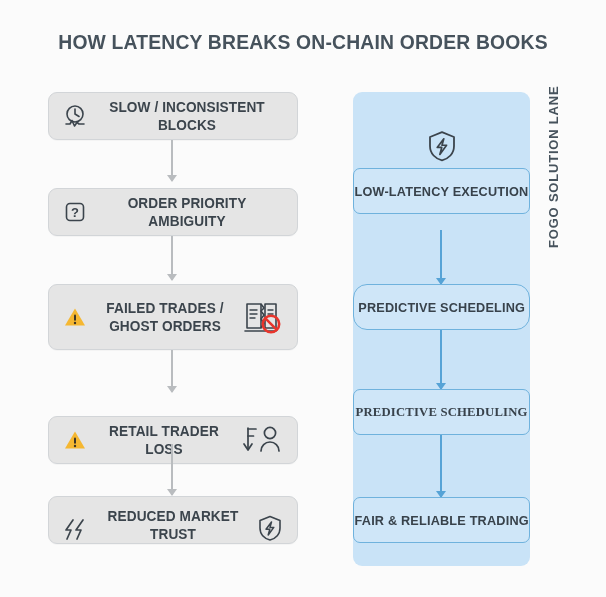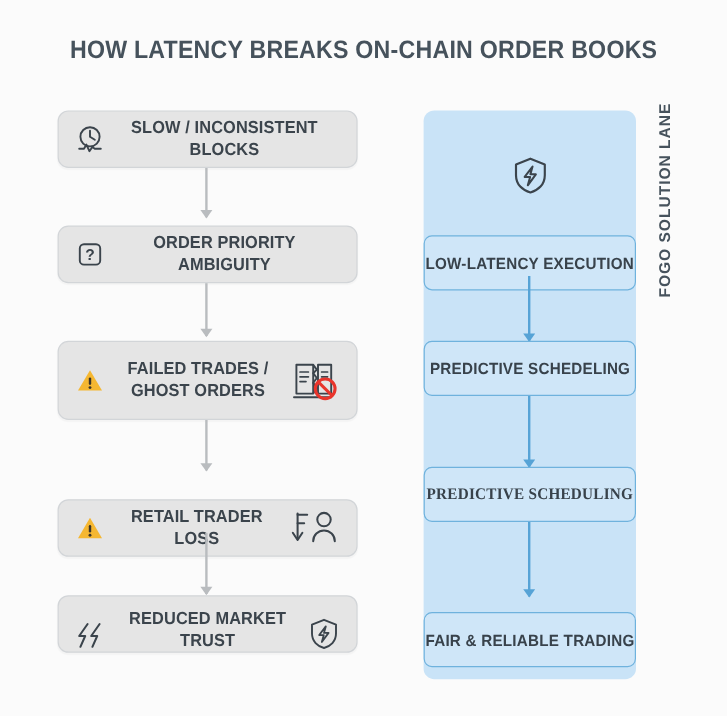--- a/index.html
+++ b/index.html
@@ -201,34 +201,34 @@
 
   <div class="lane-icon">
     <span>
       <svg width="36" height="36" viewBox="0 0 30 30">
         <path d="M15 3.5 L25 7.5 L25 15 C25 21.5 20.4 25.6 15 27 C9.6 25.6 5 21.5 5 15 L5 7.5 Z" fill="none" stroke="#3b444c" stroke-width="1.5" stroke-linejoin="round"></path>
         <path d="M16.5 9 L11 16.2 L14.8 16.2 L13.2 22 L18.8 14.4 L15 14.4 Z" fill="none" stroke="#3b444c" stroke-width="1.4" stroke-linejoin="round"></path>
       </svg>
     </span>
   </div>
 
-  <div class="bbox" style="top:196px;">
+  <div class="bbox" style="top:168px;">
     <span class="btxt">LOW-LATENCY EXECUTION</span>
   </div>
   <div class="bconn" style="top:230px;height:54px;"></div>
 
-  <div class="bbox" style="top:284px;">
+  <div class="bbox" style="top:284px;border-radius:14px;">
     <span class="btxt">PREDICTIVE SCHEDELING</span>
   </div>
   <div class="bconn" style="top:330px;height:59px;"></div>
 
   <div class="bbox" style="top:389px;font-family:Liberation Serif, serif;">
     <span class="btxt">PREDICTIVE SCHEDULING</span>
   </div>
   <div class="bconn" style="top:435px;height:62px;"></div>
 
-  <div class="bbox" style="top:510px;">
+  <div class="bbox" style="top:497px;">
     <span class="btxt">FAIR &amp; RELIABLE TRADING</span>
   </div>
 
   <div class="lane-label">FOGO SOLUTION LANE</div>
 
 </div>
 
 </body></html>

